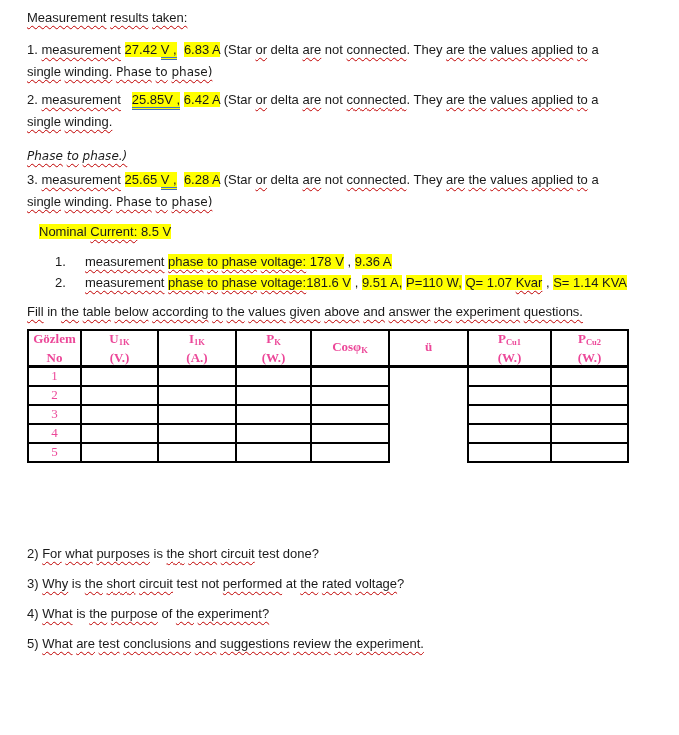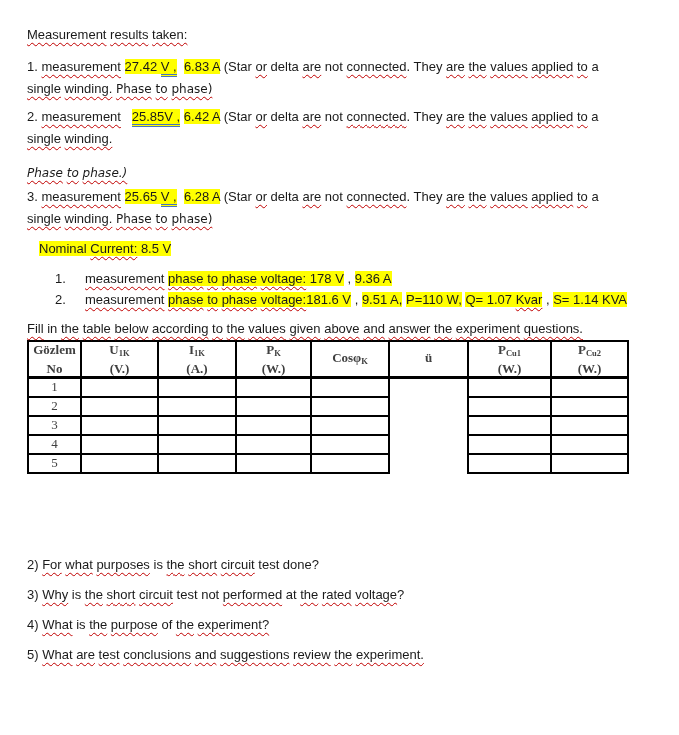--- a/index.html
+++ b/index.html
@@ -4,21 +4,21 @@
 <style>
   :root{
     --hl:#ffff00; --sq:#c00000; --blue:#4472c4; --txt:#1a1a1a; --tbl:#000000;
   }
   *{box-sizing:border-box;}
   html,body{margin:0;padding:0;}
   body{
     width:679px;height:735px;overflow:hidden;background:#ffffff;
     font-family:"Liberation Sans",sans-serif;font-size:13px;color:var(--txt);
   }
-  .doc{padding:24px 14px 0 27px;}
+  .doc{padding:7px 14px 0 27px;}
   .line{line-height:22px;white-space:pre;}
   .seg{white-space:pre;}
   .hl{background:var(--hl);}
   .sq{
     text-decoration-line:underline;
     text-decoration-style:wavy;
     text-decoration-color:var(--sq);
     text-decoration-thickness:1px;
     text-underline-offset:3px;
   }
@@ -27,25 +27,25 @@
   .title{margin-bottom:10px;}
   .p-m1{margin-bottom:6px;}
   .p-m2{margin-bottom:10px;}
   .p-phase{line-height:26px;font-style:italic;}
   .p-m3{margin-bottom:8px;}
   .p-star{margin-bottom:6px;}
   .p-nominal{margin-left:12px;margin-bottom:8px;}
   .list{margin-bottom:8px;}
   .list-item{display:flex;line-height:21px;white-space:pre;}
   .list-num{width:30px;margin-left:28px;flex:none;}
-  .p-fill{}
+  .p-fill{margin-bottom:6px;}
 
   table.mtable{
     border-collapse:collapse;table-layout:fixed;width:602px;
-    font-family:"Liberation Serif",serif;color:#404040;
+    font-family:"Liberation Serif",serif;color:#ec4899;
   }
   .mtable th,.mtable td{border:2px solid var(--tbl);padding:0;text-align:center;vertical-align:middle;}
   .mtable thead th{border-bottom:3px solid var(--tbl);height:33px;font-size:13px;font-weight:bold;}
   .mtable tbody td{height:19px;font-size:13px;font-weight:normal;}
   .hwrap{display:flex;flex-direction:column;justify-content:center;align-items:center;line-height:15px;}
   .tsub{font-size:8.5px;font-weight:bold;vertical-align:-2px;letter-spacing:0;}
   td.u-cell{border-bottom:none;}
   .c0{width:53px}.c1{width:77px}.c2{width:78px}.c3{width:75px}
   .c4{width:78px}.c5{width:79px}.c6{width:83px}.c7{width:77px}
 

